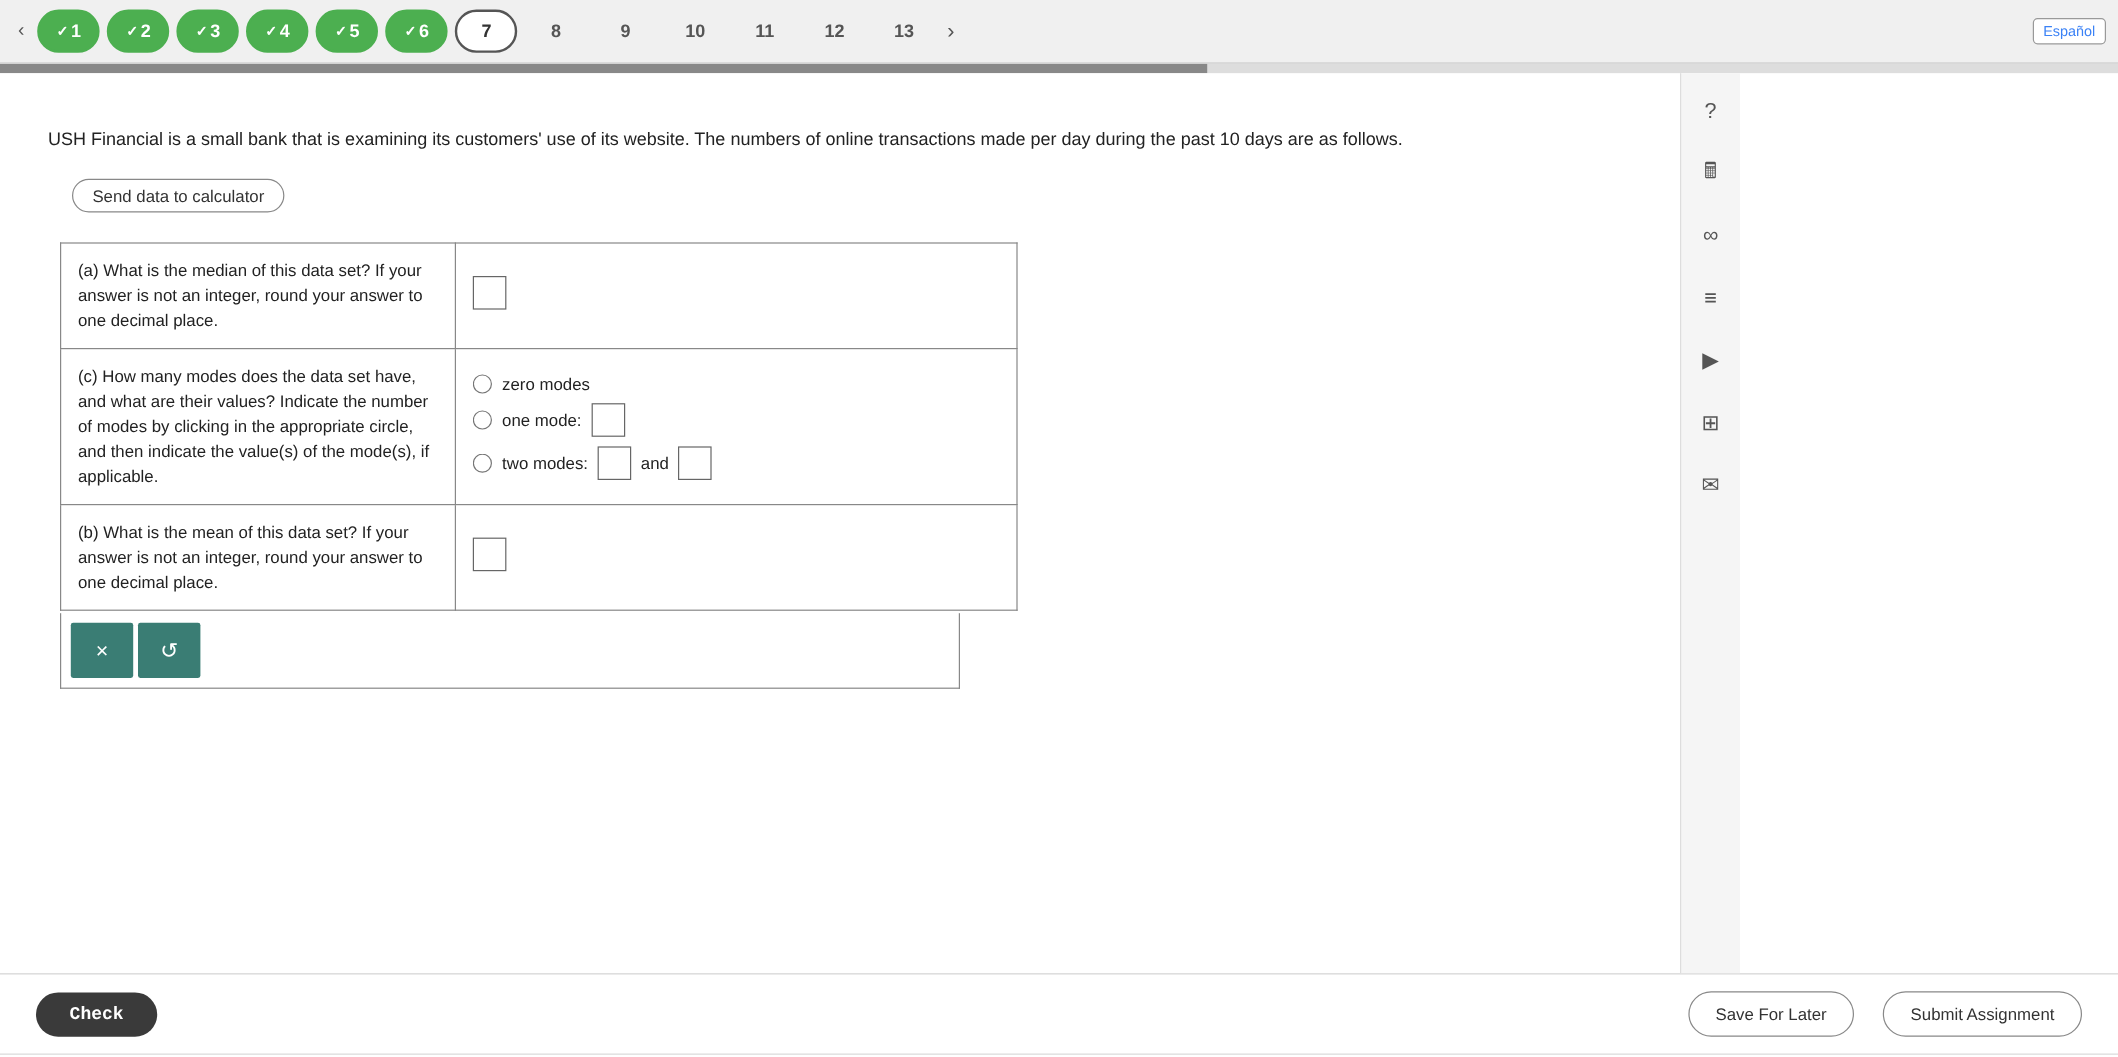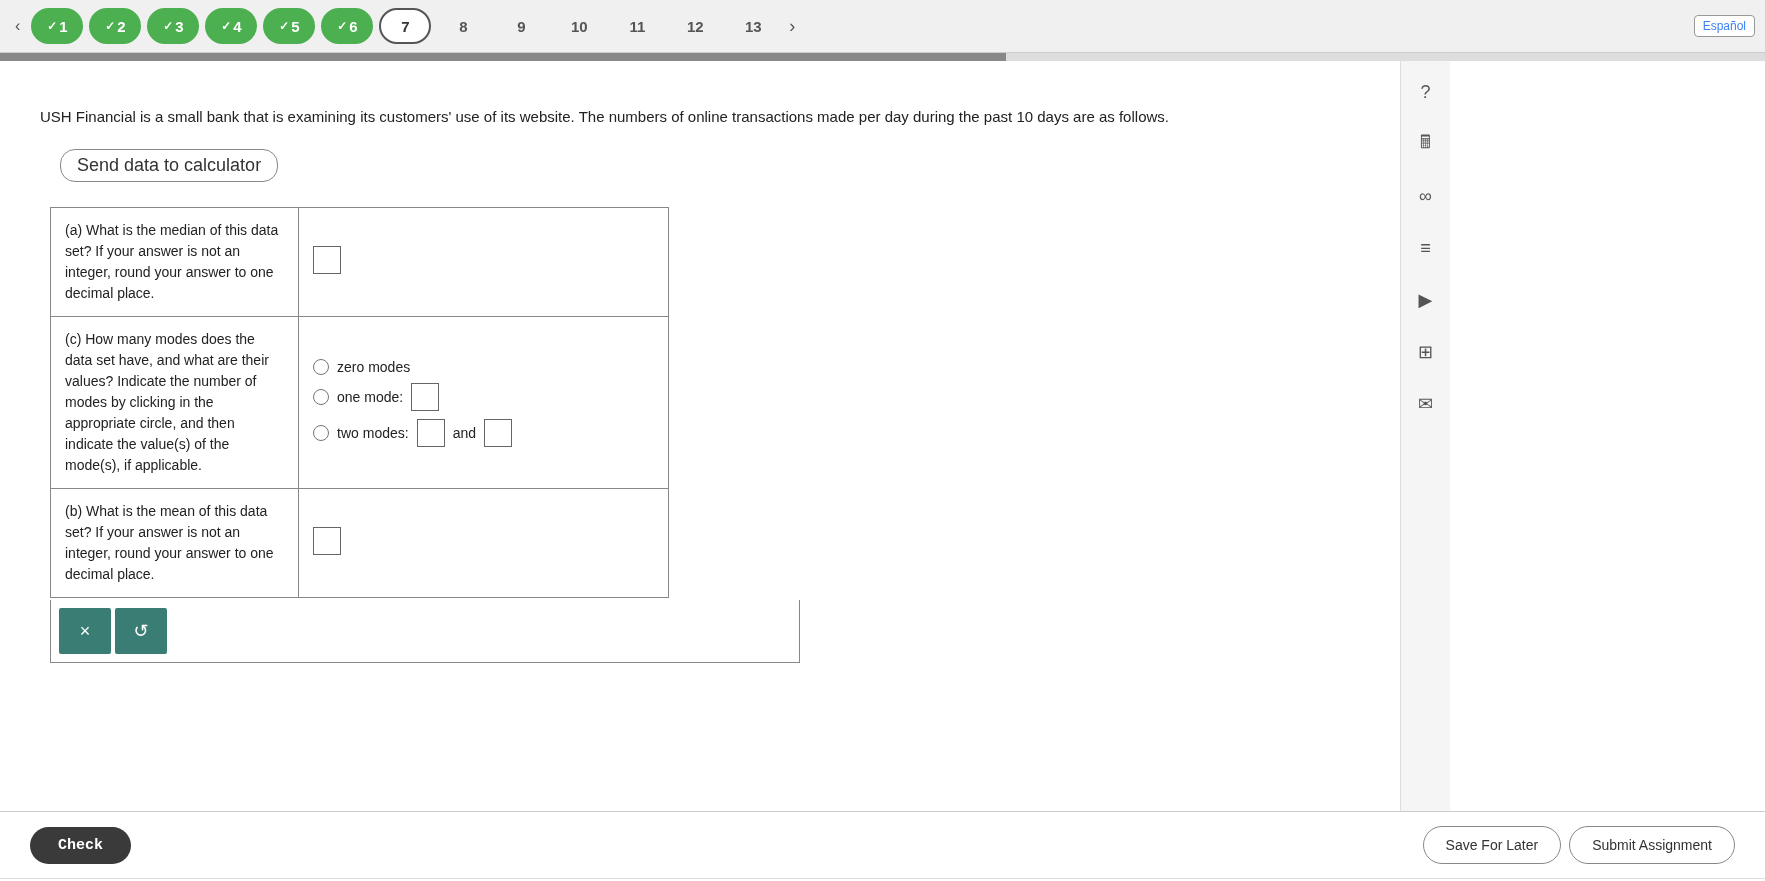--- a/index.html
+++ b/index.html
@@ -140,33 +140,33 @@
       color: #222;
       margin-bottom: 12px;
       margin-left: 20px;
     }
 
     .send-calculator-btn {
       display: inline-block;
       border: 1px solid #888;
       border-radius: 15px;
       padding: 5px 16px;
-      font-size: 18px;
+      font-size: 14px;
       color: #333;
       cursor: pointer;
       background: white;
       margin-left: 20px;
       margin-bottom: 25px;
     }
 
     
     .answer-table {
       border: 1px solid #888;
       border-collapse: collapse;
-      width: 619px;
+      width: 798px;
       margin-left: 10px;
     }
 
     .answer-table td {
       border: 1px solid #888;
       padding: 12px 14px;
       vertical-align: middle;
     }
 
     .question-cell {
@@ -273,21 +273,21 @@
       border-radius: 20px;
       padding: 10px 28px;
       font-size: 15px;
       font-weight: 700;
       cursor: pointer;
       font-family: Liberation Mono, monospace;
     }
 
     .bottom-right-buttons {
       display: flex;
-      gap: 8px;
+      gap: 24px;
       align-items: flex-end;
     }
 
     .save-later-btn {
       border: 1px solid #888;
       border-radius: 20px;
       padding: 10px 22px;
       font-size: 14px;
       background: white;
       cursor: pointer;

